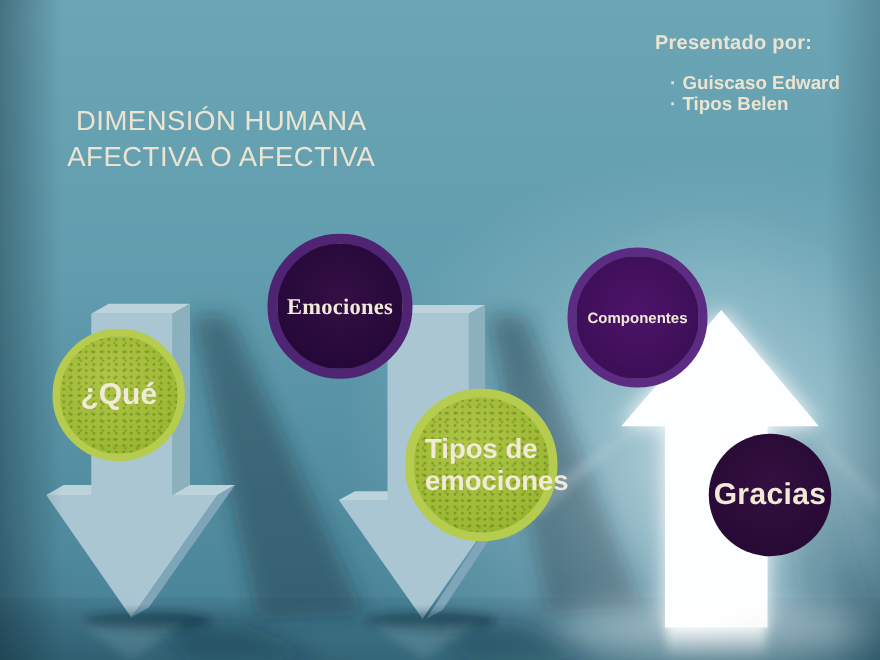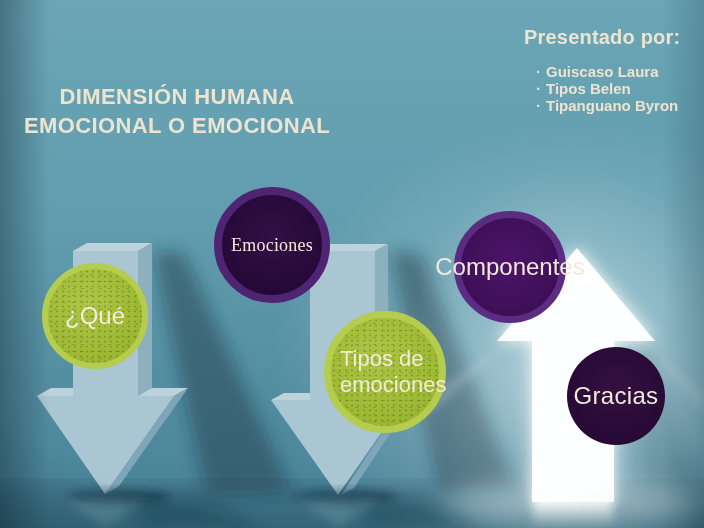--- a/index.html
+++ b/index.html
@@ -12,59 +12,59 @@
   }
   .vignette{
     position:absolute;inset:0;z-index:2;pointer-events:none;
     background:
       linear-gradient(90deg, rgba(6,25,36,0.35), rgba(6,25,36,0) 7%, rgba(6,25,36,0) 94%, rgba(6,25,36,0.18)),
       radial-gradient(ellipse 120% 105% at 52% 42%, rgba(0,0,0,0) 55%, rgba(8,28,40,0.30) 95%);
   }
   .scene{position:absolute;inset:0;z-index:1;}
   .title{
     position:absolute;left:21px;top:82px;width:312px;z-index:3;
-    text-align:center;color:#ece4d0;font-weight:bold;font-size:22px;line-height:29px;
+    text-align:center;color:#ece4d0;font-weight:normal;font-size:22px;line-height:29px;
     letter-spacing:0.4px;
   }
   .title span{display:block;}
   .presenters{
     position:absolute;left:524px;top:26px;z-index:3;color:#ece4d0;font-weight:bold;
   }
-  .presenters .heading{font-size:20px;letter-spacing:0.2px;}
+  .presenters .heading{font-size:16px;letter-spacing:0.2px;}
   .presenters .plist{margin-top:14px;padding-left:12px;font-size:15px;line-height:17px;}
   .presenters .prow{white-space:nowrap;}
   .presenters .bullet{display:inline-block;width:10px;opacity:0.95;}
   .node{
     position:absolute;border-radius:50%;z-index:4;
     display:flex;align-items:center;justify-content:center;
-    color:#f2ead8;font-weight:normal;text-align:center;
+    color:#f2ead8;font-weight:bold;text-align:center;
   }
   .node .node-label span{display:block;}
   .green{
     background:
       radial-gradient(rgba(50,68,8,0.30) 1px, transparent 1.4px) 0 0/6px 5px,
       radial-gradient(rgba(40,58,6,0.22) 1px, transparent 1.3px) 3px 2px/9px 7px,
       radial-gradient(circle at 42% 35%, #aec546, #9db933 68%, #92ae2b 100%);
     border:6px solid #b5cc4e;
   }
   .node-que-es{left:42px;top:263px;width:94px;height:94px;font-size:24px;line-height:28px;}
   .node-emociones{
     left:214px;top:187px;width:100px;height:100px;
     background:radial-gradient(circle at 50% 42%, #330f45, #250838 75%);
     border:8px solid #4e2473;
     font-family:"Liberation Serif",serif;font-size:18px;letter-spacing:0.2px;
   }
   .node-tipos{left:324px;top:311px;width:108px;height:108px;border-width:7px;
     font-size:22px;line-height:26px;justify-content:flex-start;text-align:left;align-items:center;}
   .node-tipos .node-label{padding-left:9px;}
   .node-componentes{
-    left:454px;top:211px;width:98px;height:98px;
+    left:454px;top:198px;width:98px;height:98px;
     background:radial-gradient(circle at 50% 45%, #4d1469, #3a0e54 85%);
     border:7px solid #5c2c82;
-    font-size:24px;white-space:nowrap;
+    font-size:12px;white-space:nowrap;
   }
   .node-gracias{
     left:567px;top:347px;width:98px;height:98px;
     background:radial-gradient(circle at 50% 42%, #341040, #260934 80%);
     font-size:24px;letter-spacing:0.3px;
   }
 </style>
 </head>
 <body>
 
@@ -135,29 +135,28 @@
         <rect x="533" y="494" width="80" height="34" fill="url(#refl)" filter="url(#b4)"></rect>
         <ellipse cx="573" cy="502" rx="128" ry="20" fill="#ffffff" opacity="0.32" filter="url(#b14)"></ellipse>
       </g>
     </svg>
   </div>
 
   <div class="vignette"></div>
 
   <div class="title">
     <span>DIMENSIÓN HUMANA</span>
-    <span>EMOCIONAL O EMOCIONAL</span>
+    <span>AFECTIVA O AFECTIVA</span>
   </div>
 
   <div class="presenters">
     <div class="heading">Presentado por:</div>
     <div class="plist">
-      <div class="prow"><span class="bullet">·</span><span>Guiscaso Laura</span></div>
+      <div class="prow"><span class="bullet">·</span><span>Guiscaso Edward</span></div>
       <div class="prow"><span class="bullet">·</span><span>Tipos Belen</span></div>
-      <div class="prow"><span class="bullet">·</span><span>Tipanguano Byron</span></div>
     </div>
   </div>
 
   <div class="node green node-que-es">
     <div class="node-label">
       <span>¿Qué</span>
     </div>
   </div>
 
   <div class="node node-emociones">

